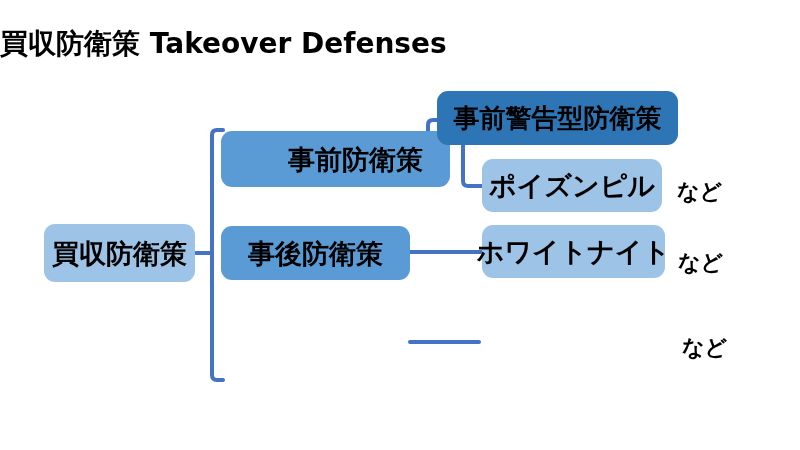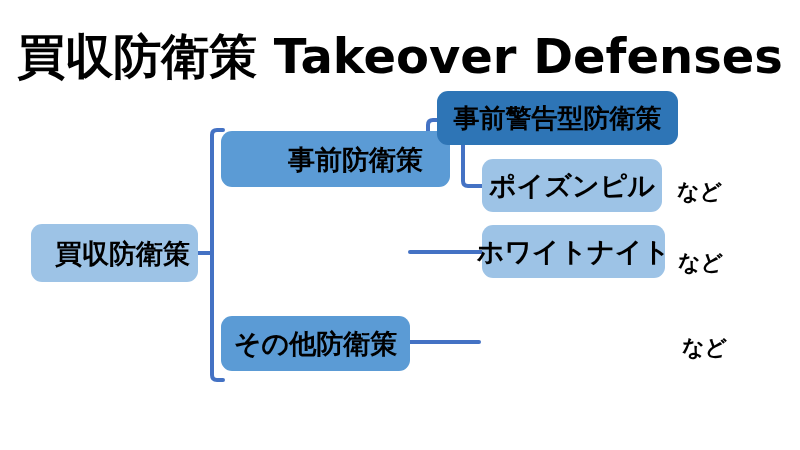--- a/index.html
+++ b/index.html
@@ -14,41 +14,40 @@
   body{
     width:800px;height:450px;
     background:var(--background,#fff);
     font-family:"DejaVu Sans","Liberation Sans",sans-serif;
     position:relative;overflow:hidden;
     color:var(--text,#000);
   }
   .stage{position:absolute;inset:0;width:800px;height:450px;}
   .title{
     position:absolute;left:0;top:26px;width:800px;
-    text-align:center;
-    font-size:48px;font-weight:bold;line-height:1.25;
+    font-size:28px;font-weight:bold;line-height:1.25;
     letter-spacing:0px;white-space:nowrap;
   }
   svg.connectors{position:absolute;left:0;top:0;width:800px;height:450px;}
   .connector{stroke:var(--line-blue,#4472C4);stroke-width:4;fill:none;stroke-linecap:round;stroke-linejoin:round;}
   .node{
     position:absolute;display:flex;align-items:center;justify-content:center;
     font-weight:bold;color:var(--text,#000);
     border-radius:11px;text-align:center;white-space:nowrap;
     font-size:27px;line-height:1;
   }
   .node.light{background:var(--light-blue,#9DC3E6);}
   .node.med{background:var(--medium-blue,#5B9BD5);}
   .node.dark{background:var(--dark-blue,#2E75B6);}
   .node.small-fit{font-size:26px;}
   .etc{
     position:absolute;font-size:22px;font-weight:bold;white-space:nowrap;
   }
   
-  .n-root {left:31px; top:224px; width:151px; height:58px;padding-left:16px;}
+  .n-root {left:44px; top:224px; width:151px; height:58px;}
   .n-b0   {left:221px;top:131px; width:189px; height:56px;padding-left:40px;}
   .n-b1   {left:221px;top:226px; width:189px; height:54px;}
   .n-b2   {left:221px;top:316px; width:189px; height:55px;}
   .n-c00  {left:437px;top:91px;  width:241px; height:54px;}
   .n-c01  {left:482px;top:159px; width:180px; height:53px;}
   .n-c10  {left:482px;top:225px; width:183px; height:53px;}
   .n-c20  {left:479px;top:313px; width:193px; height:54px;}
   .etc-1  {left:677px;top:177px;}
   .etc-2  {left:678px;top:248px;}
   .etc-3  {left:682px;top:333px;}
@@ -75,22 +74,22 @@
     <path class="connector" d="M410,342 L479,342"></path>
   </svg>
 
   <div class="node light n-root">
     <span>買収防衛策</span>
   </div>
 
   <div class="node med n-b0">
     <span>事前防衛策</span>
   </div>
-  <div class="node med n-b2">
-    <span>その他防衛策</span>
+  <div class="node med n-b1">
+    <span>事後防衛策</span>
   </div>
 
   <div class="node dark small-fit n-c00">
     <span>事前警告型防衛策</span>
   </div>
   <div class="node light n-c01">
     <span>ポイズンピル</span>
   </div>
   <div class="node light n-c10">
     <span>ホワイトナイト</span>

